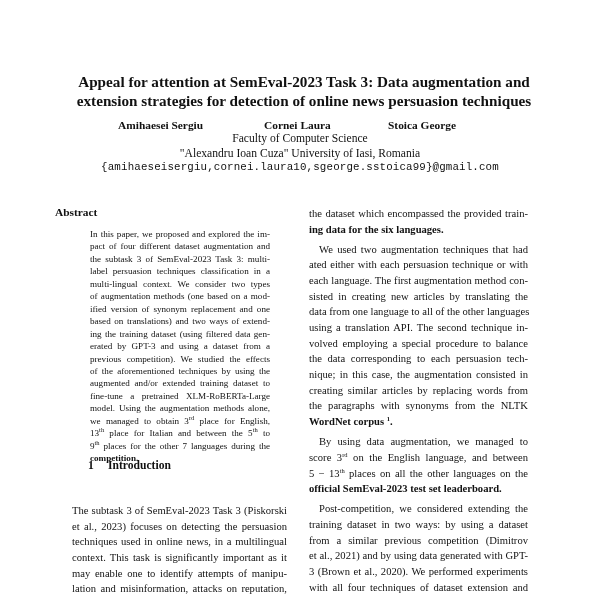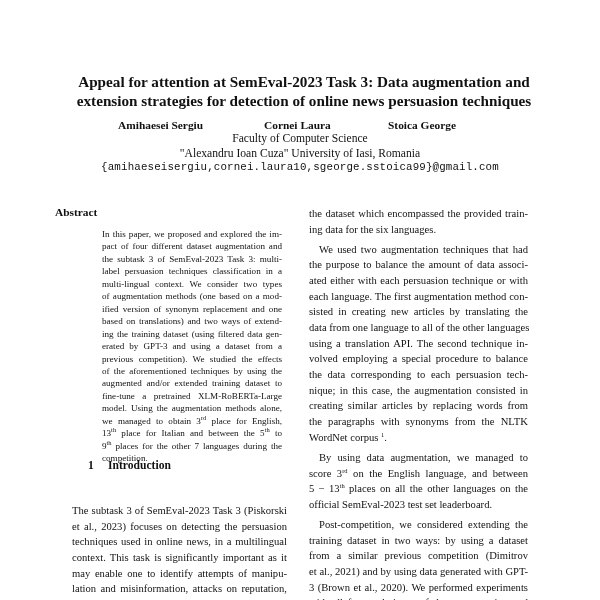--- a/index.html
+++ b/index.html
@@ -25,24 +25,24 @@
     position: absolute; left: 60px; width: 480px; text-align: center; top: 161px;
     font-family: "Liberation Mono", "DejaVu Sans Mono", monospace; font-size: 10.8px;
     letter-spacing: 0.15px;
   }
   .abs-head {
     position: absolute; left: 55px; width: 250px; top: 206px; 
     font-weight: bold; font-size: 11.4px;
   }
   .abstract {
     position: absolute; left: 90px; width: 180px; top: 228px;
-    font-size: 9.1px; line-height: 12.45px; text-align: justify; margin-left: 12px;
+    font-size: 9.1px; line-height: 12.45px; text-align: justify;
   }
   .line { display: block; white-space: nowrap; text-align-last: justify; }
-  .line.last { text-align-last: left; }
+  .line.last { text-align-last: left; font-weight: bold; }
   .sec-head {
     position: absolute; left: 88px; top: 459px; font-weight: bold; font-size: 11.6px;
   }
   .sec-head .num { display: inline-block; width: 20px; }
   .leftcol {
     position: absolute; left: 72px; width: 215px; top: 503px;
     font-size: 10.6px; line-height: 15.65px;
   }
   .rightcol {
     position: absolute; left: 309px; width: 219px; top: 206px;
@@ -103,21 +103,20 @@
   <span class="line">may enable one to identify attempts of manipu-</span>
   <span class="line">lation and misinformation, attacks on reputation,</span>
   <span class="line">persuasive language and logical fallacies in textual</span>
 </div>
 
 <div class="rightcol">
   <span class="line">the dataset which encompassed the provided train-</span>
   <span class="line last">ing data for the six languages.</span>
   <span class="gap"></span>
   <span class="line ind">We used two augmentation techniques that had</span>
-  <span class="line">the purpose to balance the amount of data associ-</span>
   <span class="line">ated either with each persuasion technique or with</span>
   <span class="line">each language. The first augmentation method con-</span>
   <span class="line">sisted in creating new articles by translating the</span>
   <span class="line">data from one language to all of the other languages</span>
   <span class="line">using a translation API. The second technique in-</span>
   <span class="line">volved employing a special procedure to balance</span>
   <span class="line">the data corresponding to each persuasion tech-</span>
   <span class="line">nique; in this case, the augmentation consisted in</span>
   <span class="line">creating similar articles by replacing words from</span>
   <span class="line">the paragraphs with synonyms from the NLTK</span>

